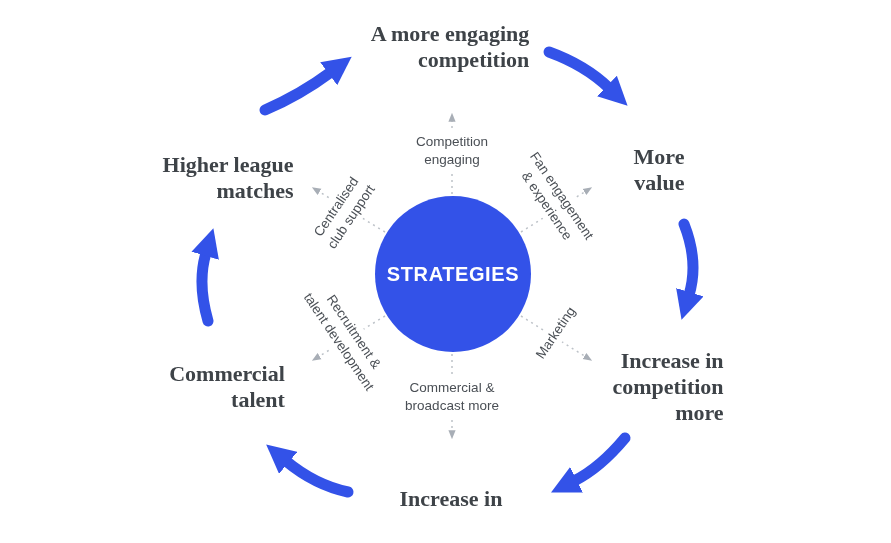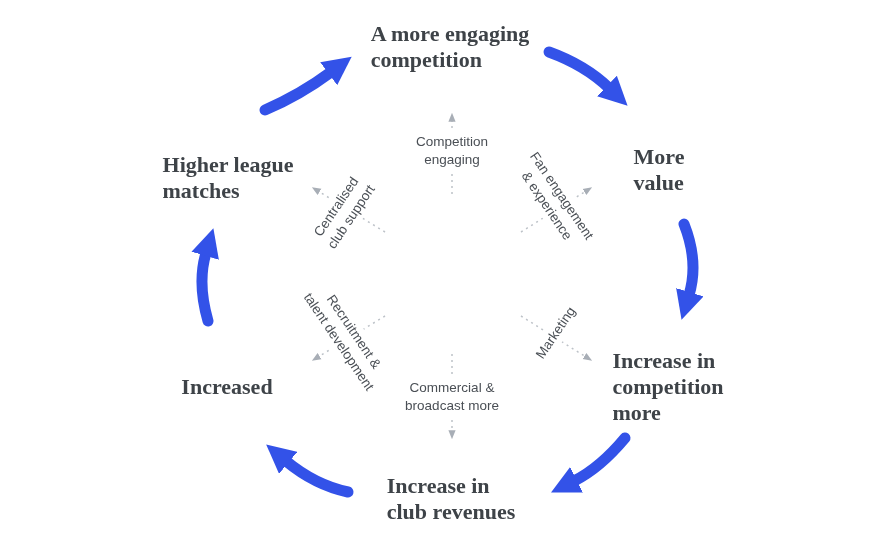--- a/index.html
+++ b/index.html
@@ -13,21 +13,21 @@
     position:absolute;left:375px;top:196px;width:156px;height:156px;
     border-radius:50%;background:#3352E8;
     display:flex;align-items:center;justify-content:center;
   }
   .hub span{
     color:#ffffff;font-weight:700;font-size:20px;letter-spacing:.6px;
     font-family:"Liberation Sans","DejaVu Sans",sans-serif;
   }
   
   .outcome{
-    position:absolute;transform:translate(-50%,-50%);text-align:left;
+    position:absolute;transform:translate(-50%,-50%);text-align:right;
     font-family:"Liberation Serif","DejaVu Serif",serif;font-weight:700;
     font-size:22px;line-height:26px;color:#3E4348;white-space:nowrap;
   }
   
   .spoke{
     position:absolute;text-align:center;
     font-size:13.5px;line-height:18px;color:#4A4F55;background:#ffffff;
     padding:1px 3px;white-space:nowrap;
   }
   .spoke.flat{transform:translate(-50%,-50%);}
@@ -90,44 +90,47 @@
   <div class="spoke rot-cw" style="left:346px;top:337px">
     <div>Recruitment &amp;</div>
     <div>talent development</div>
   </div>
 
   <div class="spoke rot-ccw" style="left:344px;top:212px">
     <div>Centralised</div>
     <div>club support</div>
   </div>
 
+  <div class="hub">
+    <span>STRATEGIES</span>
+  </div>
 
   <div class="outcome" style="left:450px;top:47px">
     <div>A more engaging</div>
     <div>competition</div>
   </div>
 
   <div class="outcome" style="left:659px;top:170px">
     <div>More</div>
     <div>value</div>
   </div>
 
   <div class="outcome" style="left:668px;top:387px">
     <div>Increase in</div>
     <div>competition</div>
     <div>more</div>
   </div>
 
   <div class="outcome" style="left:451px;top:499px">
     <div>Increase in</div>
-    <div>club revenues</div>
   </div>
 
   <div class="outcome" style="left:227px;top:387px">
-    <div>Increased</div>
+    <div>Commercial</div>
+    <div>talent</div>
   </div>
 
   <div class="outcome" style="left:228px;top:178px">
     <div>Higher league</div>
     <div>matches</div>
   </div>
 
 </div>
 
 </body></html>

